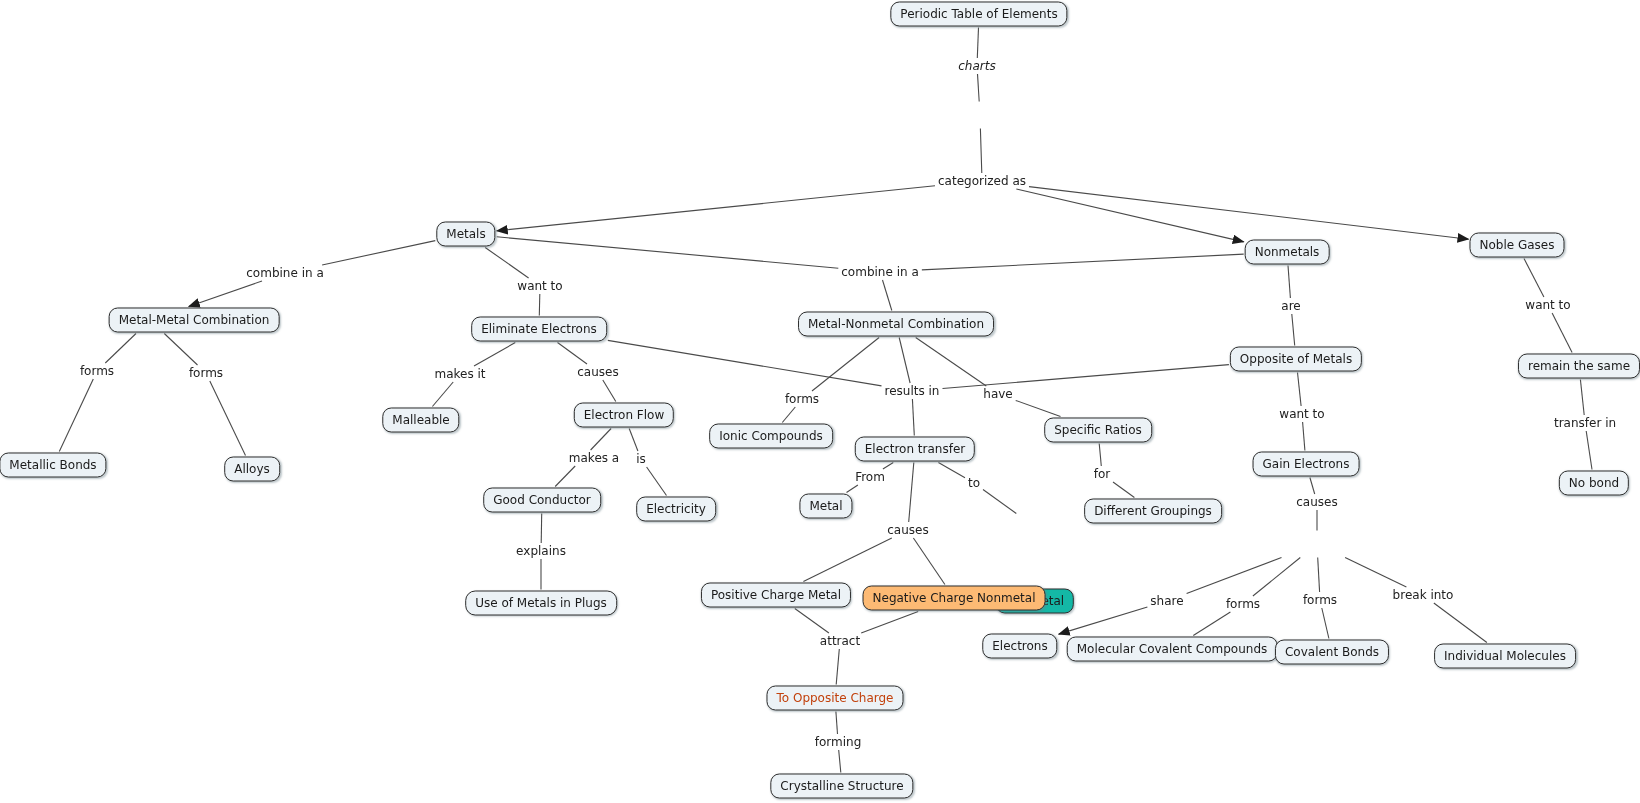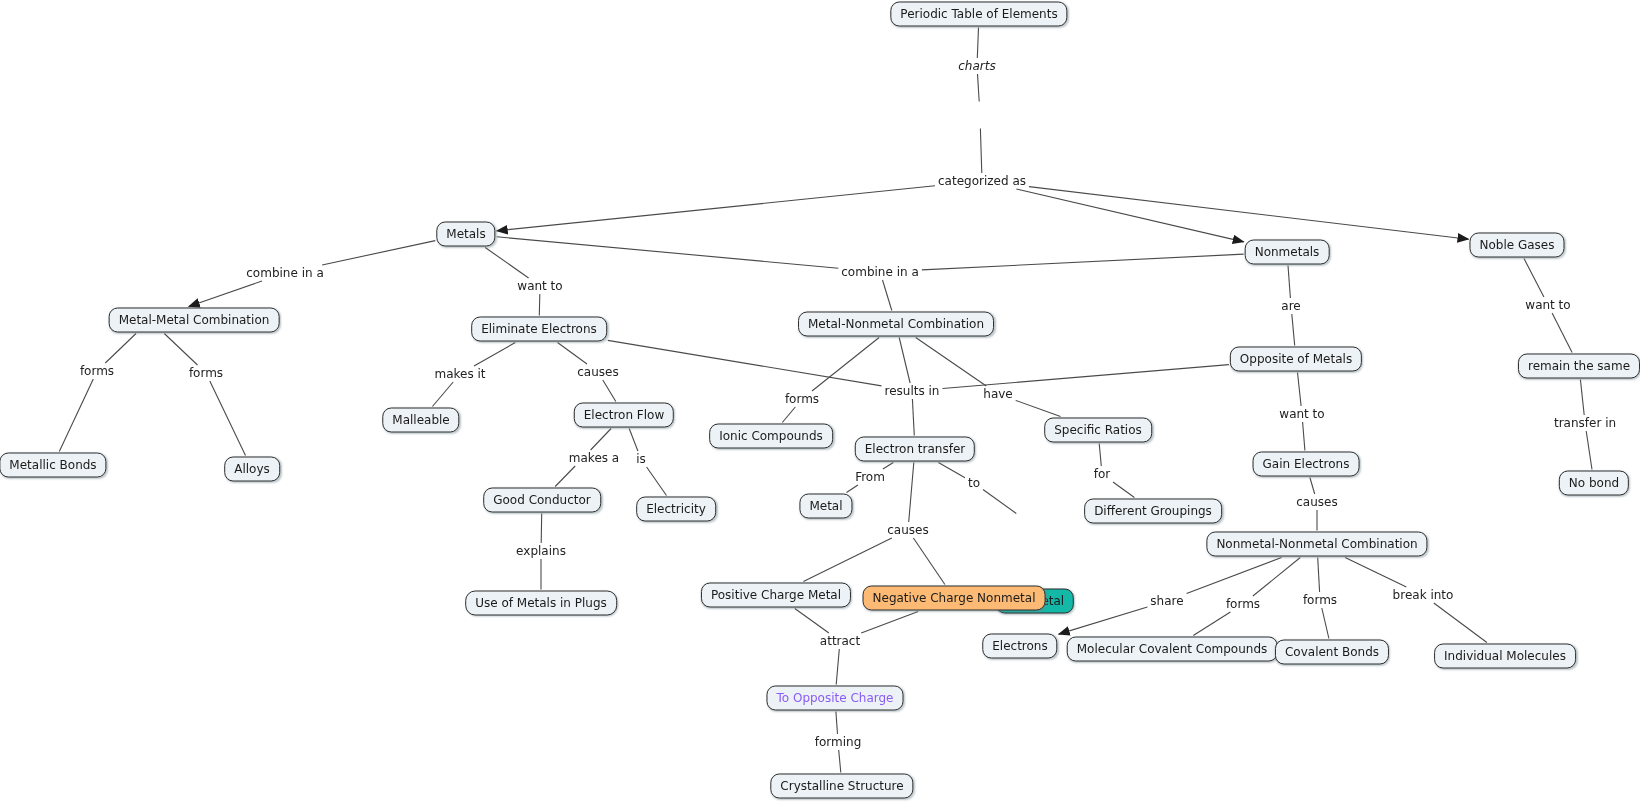--- a/index.html
+++ b/index.html
@@ -140,25 +140,24 @@
     <div class="concept" style="left: 541px; top: 603px; background: rgb(236, 242, 246); border-color: rgb(46, 46, 46); color: rgb(27, 27, 27); border-radius: 10px;">Use of Metals in Plugs</div>
     <div class="concept" style="left: 771px; top: 436px; background: rgb(236, 242, 246); border-color: rgb(46, 46, 46); color: rgb(27, 27, 27);">Ionic Compounds</div>
     <div class="concept" style="left: 915px; top: 449px; background: rgb(236, 242, 246); border-color: rgb(46, 46, 46); color: rgb(27, 27, 27);">Electron transfer</div>
     <div class="concept" style="left: 826px; top: 506px; background: rgb(236, 242, 246); border-color: rgb(46, 46, 46); color: rgb(27, 27, 27);">Metal</div>
     <div class="concept" style="left: 1035px; top: 554px; background: #14b8a6; border-color: rgb(46, 46, 46); color: rgb(27, 27, 27); margin-top: 47px;">Nonmetal</div>
     <div class="concept" style="left: 1098px; top: 430px; background: rgb(236, 242, 246); border-color: rgb(46, 46, 46); color: rgb(27, 27, 27);">Specific Ratios</div>
     <div class="concept" style="left: 1153px; top: 511px; background: rgb(236, 242, 246); border-color: rgb(46, 46, 46); color: rgb(27, 27, 27);">Different Groupings</div>
     <div class="concept" style="left: 776px; top: 595px; background: rgb(236, 242, 246); border-color: rgb(46, 46, 46); color: rgb(27, 27, 27);">Positive Charge Metal</div>
     <div class="concept" style="left: 954px; top: 598px; background: #fdba74; border-color: rgb(46, 46, 46); color: rgb(27, 27, 27);">Negative Charge Nonmetal</div>
     <div class="concept" style="left: 1020px; top: 646px; background: rgb(236, 242, 246); border-color: rgb(46, 46, 46); color: rgb(27, 27, 27);">Electrons</div>
-    <div class="concept" style="left: 835px; top: 698px; background: rgb(236, 242, 246); border-color: rgb(46, 46, 46); color: #8b5cf6;">To Opposite Charge</div>
+    <div class="concept" style="left: 835px; top: 698px; background: rgb(236, 242, 246); border-color: rgb(46, 46, 46); color: #c2410c;">To Opposite Charge</div>
     <div class="concept" style="left: 842px; top: 786px; background: rgb(236, 242, 246); border-color: rgb(46, 46, 46); color: rgb(27, 27, 27);">Crystalline Structure</div>
     <div class="concept" style="left: 1296px; top: 359px; background: rgb(236, 242, 246); border-color: rgb(46, 46, 46); color: rgb(27, 27, 27);">Opposite of Metals</div>
     <div class="concept" style="left: 1306px; top: 464px; background: rgb(236, 242, 246); border-color: rgb(46, 46, 46); color: rgb(27, 27, 27);">Gain Electrons</div>
-    <div class="concept" style="left: 1317px; top: 544px; background: rgb(236, 242, 246); border-color: rgb(46, 46, 46); color: rgb(27, 27, 27);">Nonmetal-Nonmetal Combination</div>
     <div class="concept" style="left: 1172px; top: 649px; background: rgb(236, 242, 246); border-color: rgb(46, 46, 46); color: rgb(27, 27, 27);">Molecular Covalent Compounds</div>
     <div class="concept" style="left: 1332px; top: 652px; background: rgb(236, 242, 246); border-color: rgb(46, 46, 46); color: rgb(27, 27, 27);">Covalent Bonds</div>
     <div class="concept" style="left: 1505px; top: 656px; background: rgb(236, 242, 246); border-color: rgb(46, 46, 46); color: rgb(27, 27, 27);">Individual Molecules</div>
     <div class="concept" style="left: 1579px; top: 366px; background: rgb(236, 242, 246); border-color: rgb(46, 46, 46); color: rgb(27, 27, 27);">remain the same</div>
     <div class="concept" style="left: 1594px; top: 483px; background: rgb(236, 242, 246); border-color: rgb(46, 46, 46); color: rgb(27, 27, 27);">No bond</div>
     <div class="linking" style="left: 977px; top: 66px; font-style: italic;">charts</div>
     <div class="linking" style="left: 982px; top: 181px;">categorized as</div>
     <div class="linking" style="left: 285px; top: 273px;">combine in a</div>
     <div class="linking" style="left: 540px; top: 286px;">want to</div>
     <div class="linking" style="left: 880px; top: 272px;">combine in a</div>

